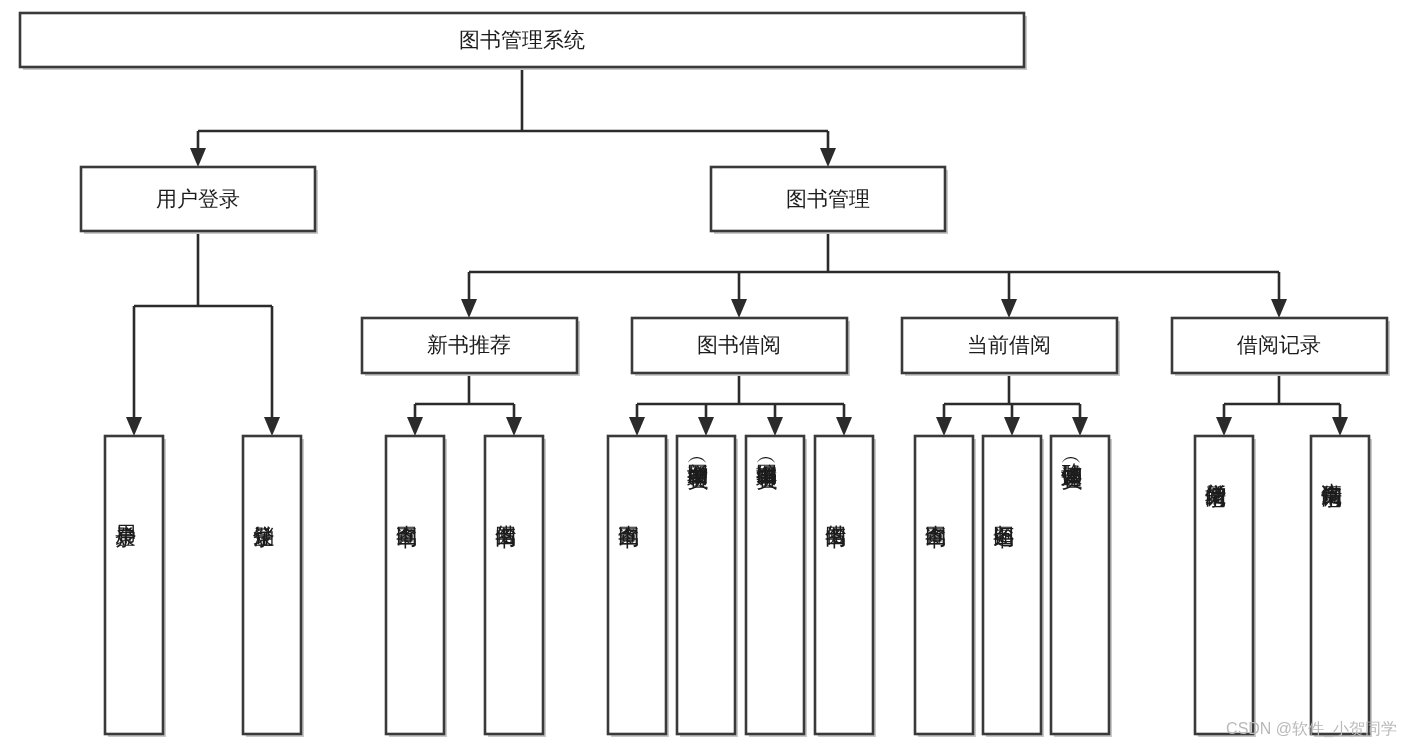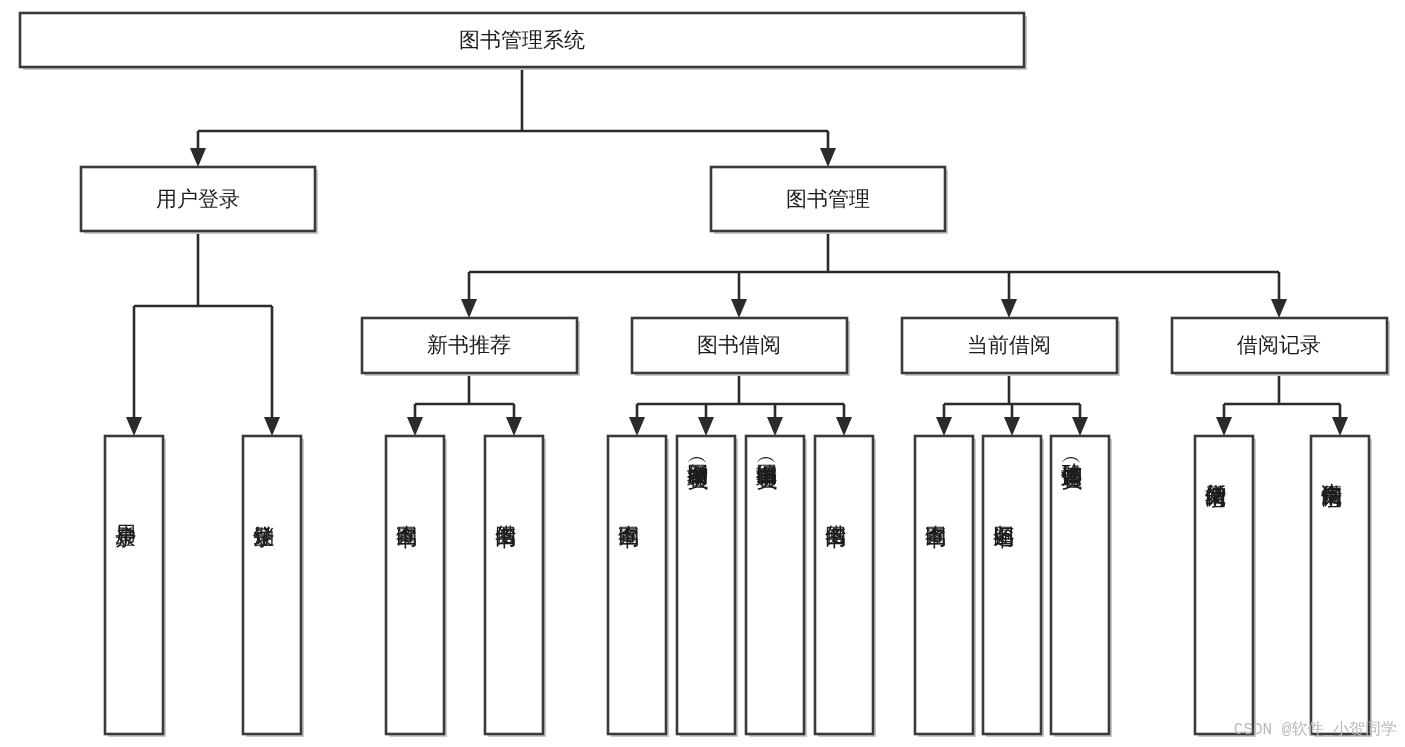--- a/index.html
+++ b/index.html
@@ -59,21 +59,21 @@
     writing-mode: vertical-rl;
     text-orientation: upright;
     dominant-baseline: hanging;
     text-anchor: start;
     letter-spacing: 1px;
   }
   .watermark {
     position: absolute;
     right: 8px;
     bottom: 7px;
-    font-family: Liberation Mono, monospace;
+    font-family: Liberation Sans, sans-serif;
     font-size: 16px;
     color: #b9b9b9;
     white-space: nowrap;
     pointer-events: none;
     user-select: none;
   }
 </style>
 </head>
 <body>
 

